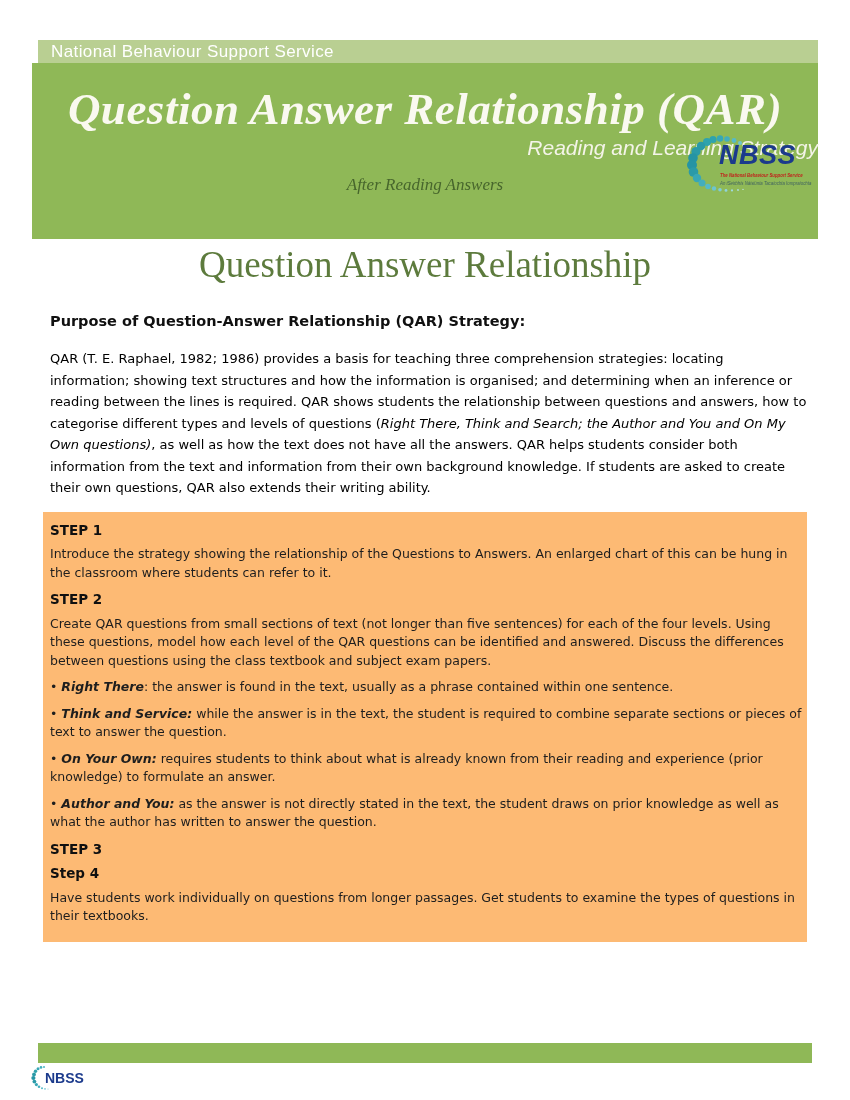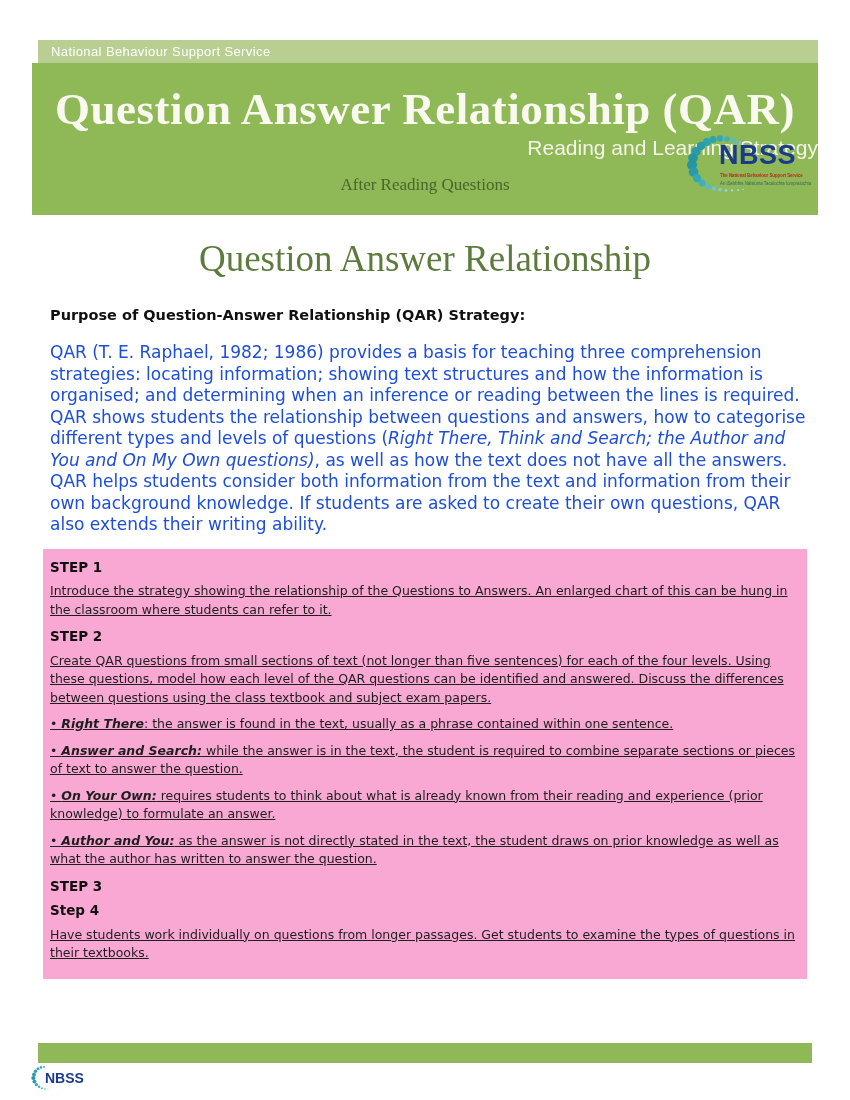--- a/index.html
+++ b/index.html
@@ -4,26 +4,27 @@
 <style>
   html,body { margin:0; padding:0; background:#ffffff; }
   .page {
     position:relative; width:850px; height:1100px; background:#ffffff;
     font-family:"DejaVu Sans", sans-serif; color:#1e1e1e; overflow:hidden;
   }
   
   .topbar {
     position:absolute; left:38px; top:40px; width:780px; height:23px;
     background:#b9cf92; box-sizing:border-box; padding-left:13px;
-    font-family:"Liberation Sans", sans-serif; font-size:13px; line-height:23px;
+    font-family:"Liberation Sans", sans-serif; font-size:17px; line-height:23px;
     color:#ffffff; letter-spacing:0.4px;
   }
   .banner {
-    position:absolute; left:32px; top:63px; width:786px; height:152px;
+    position:absolute; left:32px; top:63px; width:786px; height:176px;
     background:#8fb857;
+    font-style:italic;
   }
   .banner-title {
     margin:0; padding-top:22px; text-align:center;
     font-family:"Liberation Serif", serif; font-weight:bold; font-size:45px;
     line-height:48px; color:#faf9f0; letter-spacing:0.5px;
   }
   .banner-subtitle {
     text-align:right; font-family:"Liberation Sans", sans-serif;
     font-size:21px; line-height:24px; color:#f4f4e8; margin-top:3px;
   }
@@ -44,49 +45,48 @@
     position:absolute; left:38px; top:37px; white-space:nowrap;
     font-family:"Liberation Sans", sans-serif; font-weight:bold;
     font-size:6px; color:#c0241c; transform:scaleX(0.72); transform-origin:left top;
   }
   .nbss-line-ga {
     position:absolute; left:38px; top:45px; white-space:nowrap;
     font-family:"Liberation Sans", sans-serif;
     font-size:6px; color:#3e6060; transform:scaleX(0.72); transform-origin:left top;
   }
   
-  .content { position:absolute; left:0; top:210px; width:850px; }
+  .content { position:absolute; left:0; top:216px; width:850px; }
   .page-title {
     margin:28px 0 0 0; text-align:center;
     font-family:"Liberation Serif", serif; font-weight:normal;
     font-size:37px; line-height:42px; color:#5d7b3d;
   }
   .body-wrap { margin:16px 43px 0 50px; }
   .section-h {
     font-size:14.5px; font-weight:bold; color:#101010;
     margin:26px 0 0 0; line-height:19px;
   }
   .para {
-    font-size:17px; line-height:21.5px; color:#1d4ed8;
+    font-size:13px; line-height:21.5px; color:#000000;
     margin:17px 0 0 0;
   }
   .para i { font-style:italic; }
   
   .stepbox {
-    background:#f9a8d4; margin:13px 0 0 -7px;
+    background:#fdba74; margin:13px 0 0 -7px;
     padding:5px 5px 8px 7px;
   }
   .step-h {
     font-size:13.5px; font-weight:bold; color:#101010;
     line-height:18.5px; margin:4px 0 6px 0;
   }
   .step-p {
     font-size:12.5px; line-height:18.5px; color:#1e1e1e;
     margin:0 0 8px 0;
-    text-decoration:underline;
   }
   .step-p .term { font-weight:bold; font-style:italic; }
   
   .footer-bar {
     position:absolute; left:38px; top:1043px; width:774px; height:20px;
     background:#8fb857;
   }
   .footer-logo { position:absolute; left:30px; top:1064px; width:70px; height:30px; }
   .footer-logo svg { position:absolute; left:0; top:0; }
   .footer-acronym {
@@ -100,21 +100,21 @@
 
 <div class="page">
 
   <div class="topbar">
     <span>National Behaviour Support Service</span>
   </div>
 
   <div class="banner">
     <h1 class="banner-title">Question Answer Relationship (QAR)</h1>
     <div class="banner-subtitle">Reading and Learning Strategy</div>
-    <div class="banner-tagline">After Reading Questions</div>
+    <div class="banner-tagline">After Reading Answers</div>
 
     <div class="nbss-logo">
       <svg width="128" height="64" viewBox="0 0 128 64">
         <circle cx="58" cy="8" r="2" fill="#6cc5d0"></circle>
         <circle cx="52" cy="5.5" r="2.4" fill="#56bac8"></circle>
         <circle cx="45" cy="4" r="2.8" fill="#43aebd"></circle>
         <circle cx="38" cy="3.5" r="3.2" fill="#37a7b6"></circle>
         <circle cx="31" cy="4.5" r="3.6" fill="#2fa3ad"></circle>
         <circle cx="25" cy="7" r="4" fill="#2fa3ad"></circle>
         <circle cx="19" cy="11" r="4.3" fill="#2a9aa8"></circle>
@@ -149,21 +149,21 @@
 
       <div class="stepbox">
         <div class="step-h">STEP 1</div>
         <p class="step-p">Introduce the strategy showing the relationship of the Questions to Answers. An enlarged chart of this can be hung in the classroom where students can refer to it.</p>
 
         <div class="step-h">STEP 2</div>
         <p class="step-p">Create QAR questions from small sections of text (not longer than five sentences) for each of the four levels. Using these questions, model how each level of the QAR questions can be identified and answered. Discuss the differences between questions using the class textbook and subject exam papers.</p>
 
         <p class="step-p"><span>• </span><span class="term">Right There</span><span>: the answer is found in the text, usually as a phrase contained within one sentence.</span></p>
 
-        <p class="step-p"><span>• </span><span class="term">Answer and Search:</span><span> while the answer is in the text, the student is required to combine separate sections or pieces of text to answer the question.</span></p>
+        <p class="step-p"><span>• </span><span class="term">Think and Service:</span><span> while the answer is in the text, the student is required to combine separate sections or pieces of text to answer the question.</span></p>
 
         <p class="step-p"><span>• </span><span class="term">On Your Own:</span><span> requires students to think about what is already known from their reading and experience (prior knowledge) to formulate an answer.</span></p>
 
         <p class="step-p"><span>• </span><span class="term">Author and You:</span><span> as the answer is not directly stated in the text, the student draws on prior knowledge as well as what the author has written to answer the question.</span></p>
 
         <div class="step-h">STEP 3</div>
 
         <div class="step-h">Step 4</div>
         <p class="step-p">Have students work individually on questions from longer passages. Get students to examine the types of questions in their textbooks.</p>
       </div>

